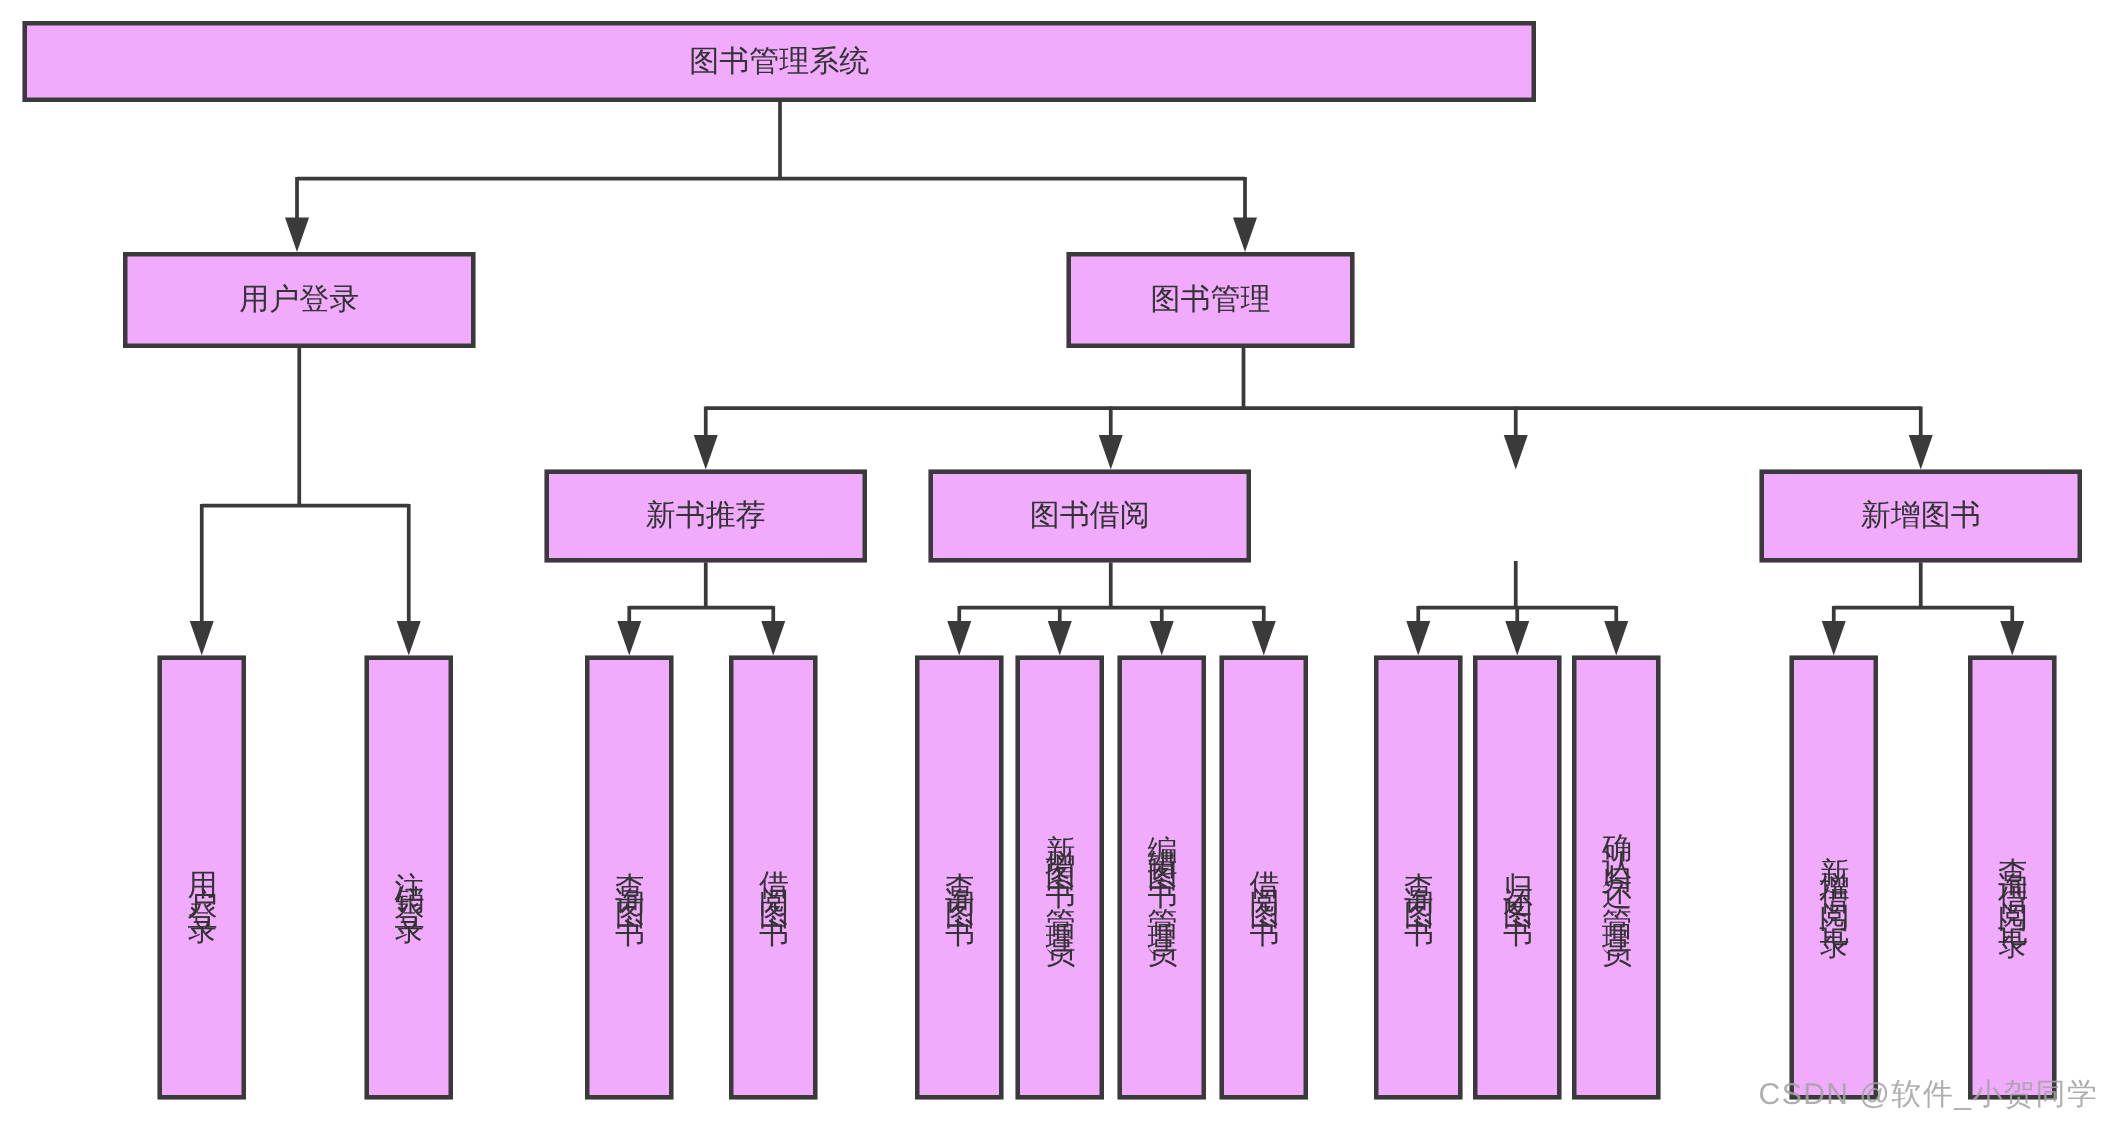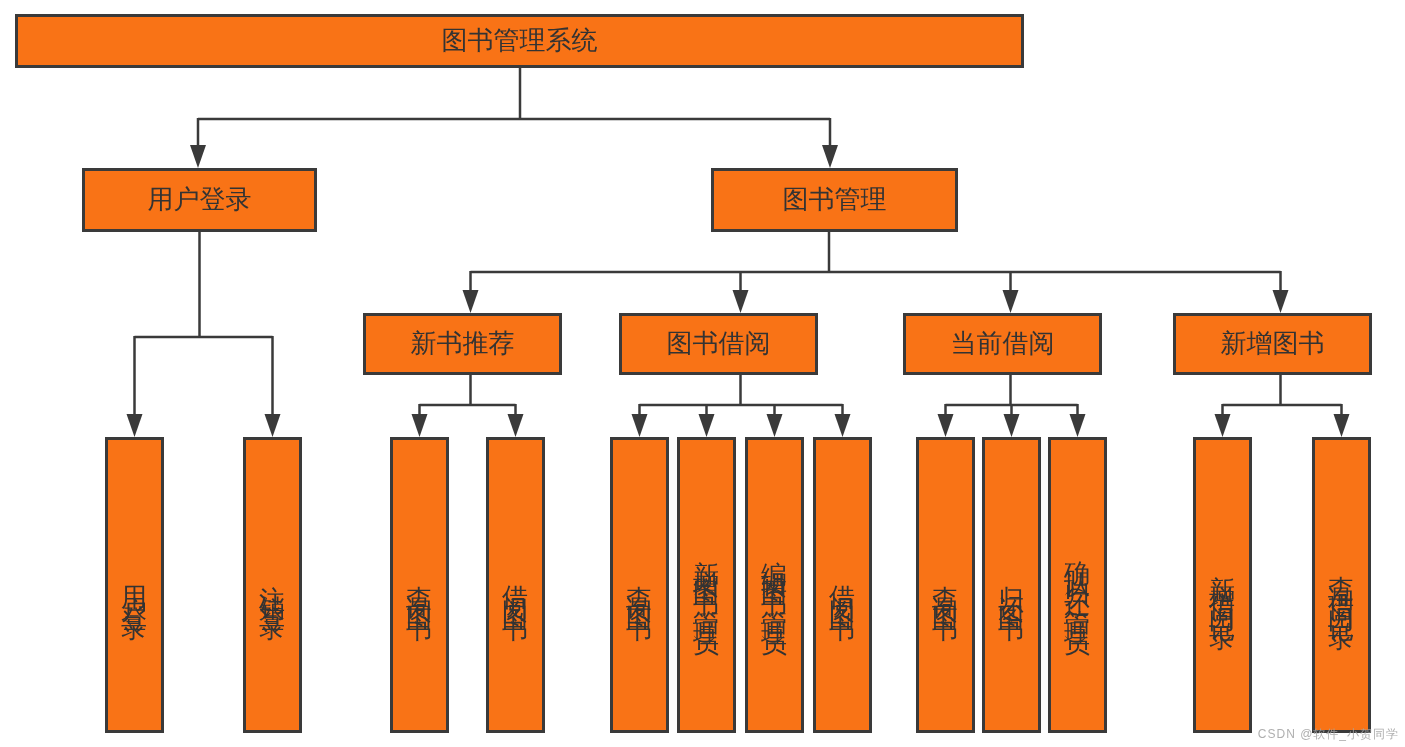--- a/index.html
+++ b/index.html
@@ -13,45 +13,45 @@
     background: #ffffff;
     overflow: hidden;
   }
 
   svg.edges { position: absolute; left: 0; top: 0; z-index: 1; }
 
   .box {
     position: absolute;
     z-index: 2;
     border: 3px solid #3a3a3a;
-    background: #f97316;
+    background: #f0abfc;
     display: flex;
     align-items: center;
     justify-content: center;
     color: #333333;
-    font-size: 26px;
+    font-size: 20px;
     line-height: 1.2;
     white-space: nowrap;
   }
 
   .box.v {
     writing-mode: vertical-rl;
     text-orientation: mixed;
     letter-spacing: 10px;
     line-height: 1;
     white-space: normal;
   }
 
   
   #n-root            { left: 15px;  top: 14px;  width: 1009px; height: 54px; }
   
   #n-user_login      { left: 82px;  top: 168px; width: 235px; height: 64px; }
-  #n-book_mgmt       { left: 711px; top: 168px; width: 247px; height: 64px; }
+  #n-book_mgmt       { left: 711px; top: 168px; width: 192px; height: 64px; }
   
-  .lv3 { top: 313px; width: 199px; height: 62px; }
+  .lv3 { top: 313px; width: 215px; height: 62px; }
   #n-new_book_rec    { left: 363px; }
   #n-book_borrow     { left: 619px; }
   #n-current_borrow  { left: 903px; }
   #n-borrow_records  { left: 1173px; }
   
   .lv4 { top: 437px; width: 59px; height: 296px; }
   #n-user_login_op   { left: 105px; }
   #n-logout_op       { left: 243px; }
   #n-rec_query       { left: 390px; }
   #n-rec_borrow      { left: 486px; }
@@ -63,21 +63,21 @@
   #n-cb_return       { left: 982px; }
   #n-cb_confirm      { left: 1048px; }
   #n-br_add          { left: 1193px; }
   #n-br_query        { left: 1312px; }
 
   .watermark {
     position: absolute;
     right: 6px;
     bottom: 4px;
     z-index: 5;
-    font-size: 12px;
+    font-size: 20px;
     color: rgba(164, 164, 164, 0.88);
     letter-spacing: 1px;
   }
 </style>
 </head>
 <body>
 
 <div class="canvas">
 
   <svg class="edges" id="edges" width="1405" height="747" viewBox="0 0 1405 747">
@@ -135,21 +135,20 @@
       <polygon points="1333.5,414 1349.5,414 1341.5,437" fill="#3a3a3a"></polygon>
     </svg>
 
   <div class="box h" id="n-root">图书管理系统</div>
 
   <div class="box h" id="n-user_login">用户登录</div>
   <div class="box h" id="n-book_mgmt">图书管理</div>
 
   <div class="box h lv3" id="n-new_book_rec">新书推荐</div>
   <div class="box h lv3" id="n-book_borrow">图书借阅</div>
-  <div class="box h lv3" id="n-current_borrow">当前借阅</div>
   <div class="box h lv3" id="n-borrow_records">新增图书</div>
 
   <div class="box v lv4" id="n-user_login_op">用户登录</div>
   <div class="box v lv4" id="n-logout_op">注销登录</div>
 
   <div class="box v lv4" id="n-rec_query">查询图书</div>
   <div class="box v lv4" id="n-rec_borrow">借阅图书</div>
 
   <div class="box v lv4" id="n-bb_query">查询图书</div>
   <div class="box v lv4" id="n-bb_add">新增图书（管理员）</div>

